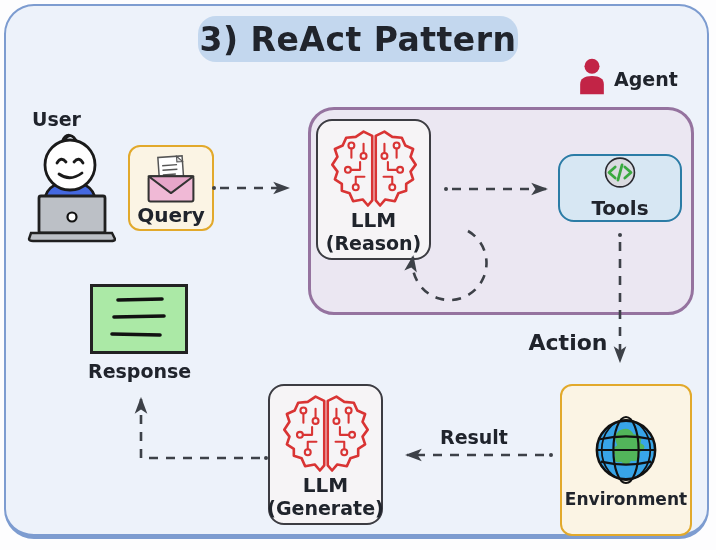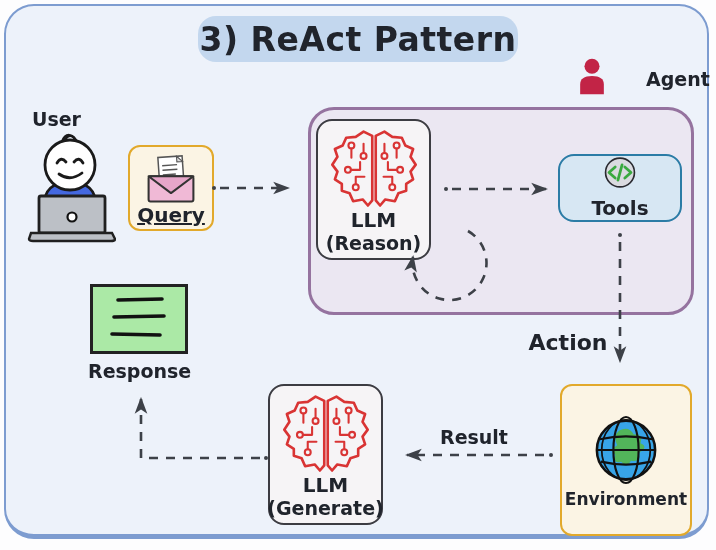--- a/index.html
+++ b/index.html
@@ -17,30 +17,29 @@
     border-bottom-width:5px;border-radius:30px;
   }
   .title-pill{
     left:198px;top:16px;width:320px;height:46px;
     background:var(--title_bg,#c3d7ee);border-radius:18px;
     display:flex;align-items:center;justify-content:center;
     font-size:33px;font-weight:bold;letter-spacing:.5px;
   }
   .label{font-weight:bold;}
   .user-label{left:32px;top:108px;width:78px;font-size:19px;}
-  .agent-label{left:614px;top:68px;width:70px;font-size:19px;text-align:left;margin-left:32px;}
+  .agent-label{left:614px;top:68px;width:70px;font-size:19px;text-align:left;}
   .node{
     display:flex;flex-direction:column;align-items:center;justify-content:center;
   }
   .query-box{
     left:128px;top:145px;width:86px;height:86px;
     background:var(--cream_bg,#fbf4e4);
     border:2.5px solid var(--gold_border,#e2a92b);border-radius:12px;
     padding-top:3px;
-    text-decoration:underline;
   }
   .query-box .label{font-size:20px;line-height:1;margin-top:-1px;}
   .boundary{
     left:308px;top:107px;width:386px;height:208px;
     background:var(--boundary_bg,#ebe7f2);
     border:3px solid var(--boundary_border,#95739f);border-radius:26px;
   }
   .llm-box{
     width:115px;height:141px;
     background:var(--node_bg,#f6f4f6);

